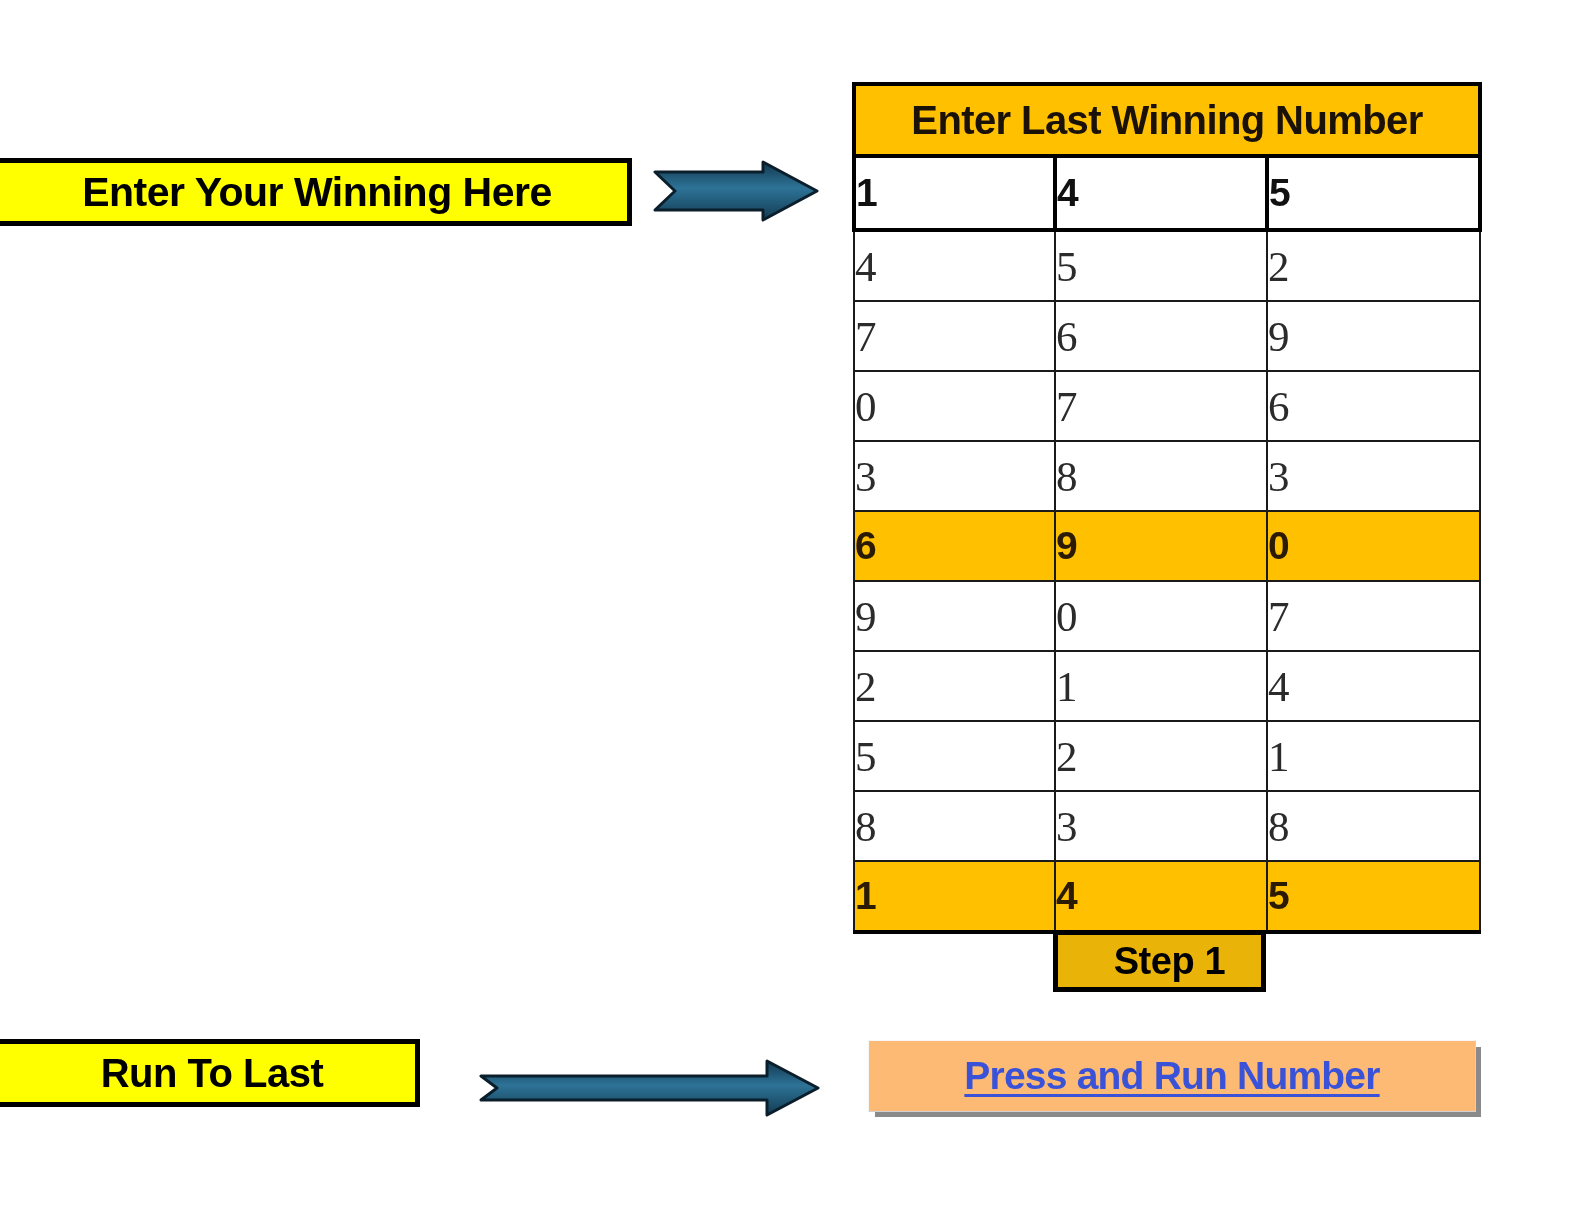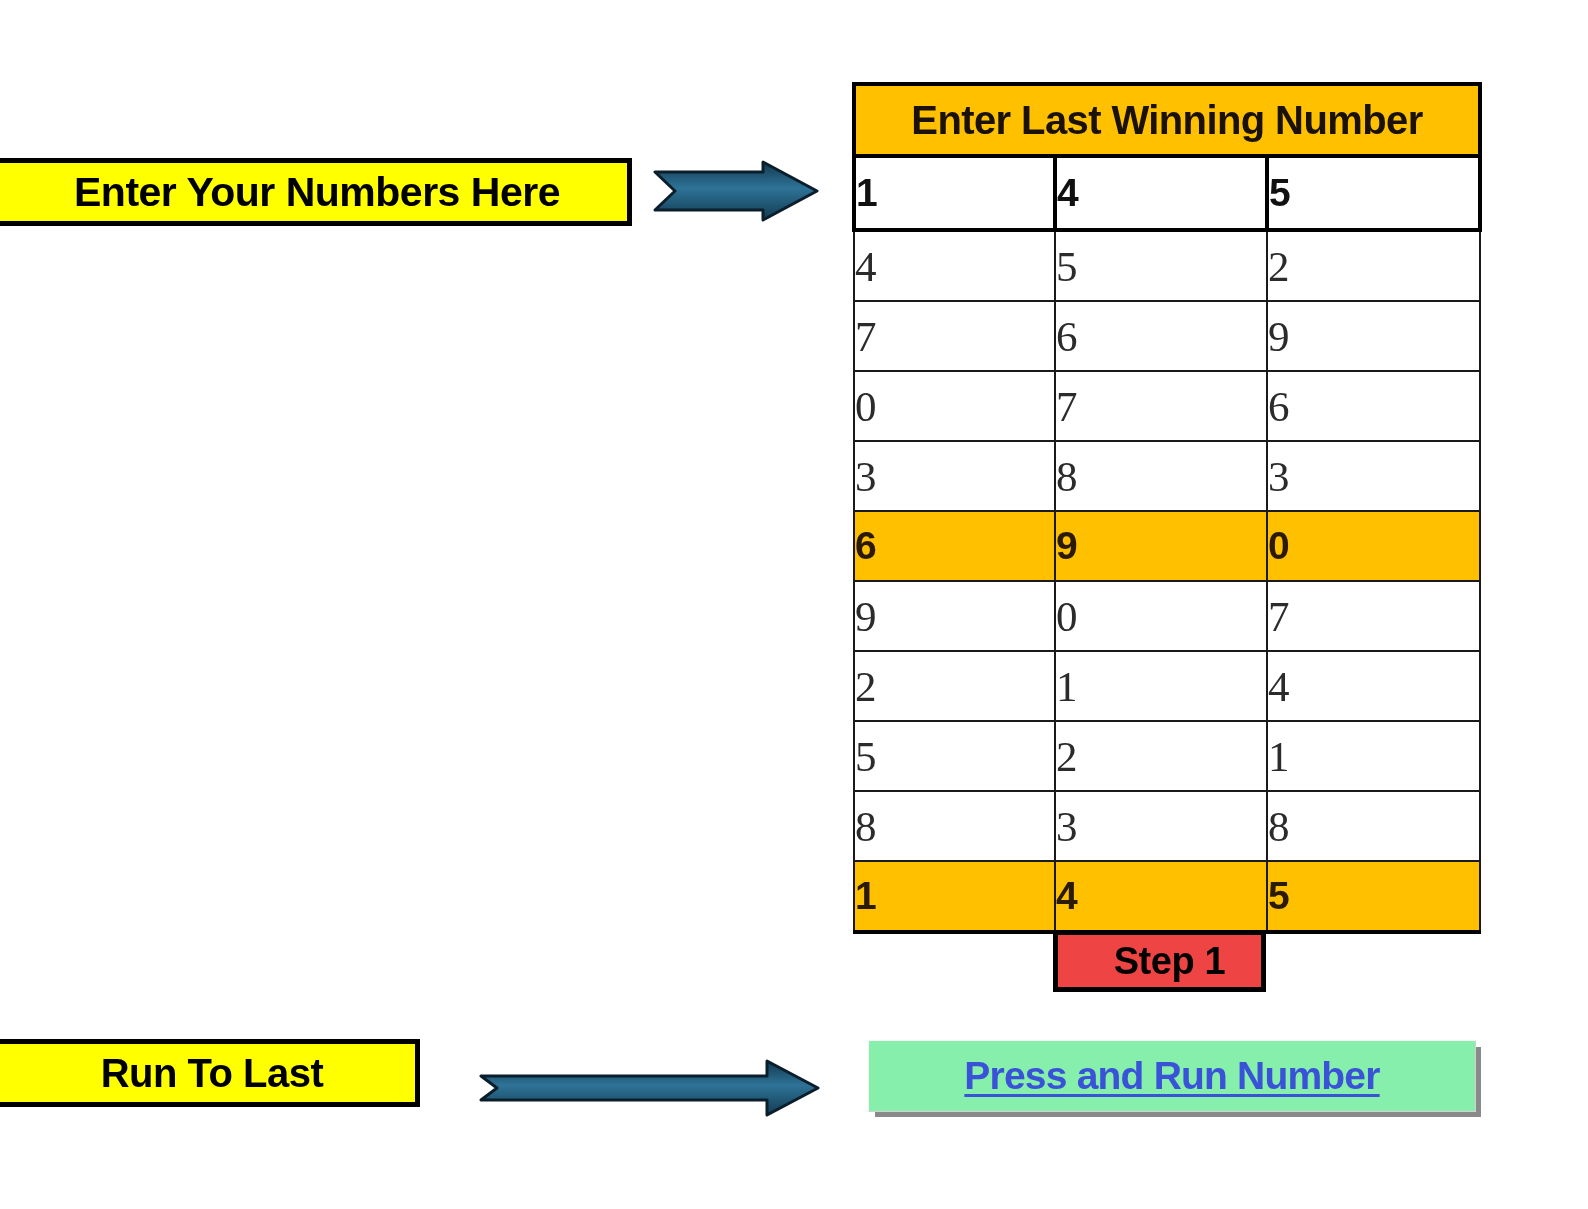--- a/index.html
+++ b/index.html
@@ -138,42 +138,42 @@
   }
 
   
   #step-label {
     position: absolute;
     left: 1053px;
     top: 930px;
     width: 213px;
     height: 62px;
     box-sizing: border-box;
-    background: #ef4444;
+    background: #eab308;
     border: 5px solid #000000;
     display: flex;
     align-items: center;
     justify-content: center;
     font-family: "Liberation Sans", sans-serif;
     font-weight: bold;
     font-size: 38px;
     color: #000000;
     letter-spacing: -0.4px;
     padding-left: 20px;
   }
 
   
   #run-button {
     position: absolute;
     left: 868px;
     top: 1040px;
     width: 608px;
     height: 72px;
     box-sizing: border-box;
-    background: #86efac;
+    background: #fdba74;
     border-top: 1px solid #f7f7f7;
     border-left: 1px solid #f7f7f7;
     border-right: 1px solid #d2d2d2;
     border-bottom: 1px solid #d2d2d2;
     box-shadow: 6px 6px 0 -1px #8a8a8a;
     display: flex;
     align-items: center;
     justify-content: center;
     cursor: pointer;
   }
@@ -184,21 +184,21 @@
     color: #3952D8;
     text-decoration: underline;
     text-underline-offset: 5px;
     letter-spacing: -0.8px;
   }
 </style>
 </head>
 <body>
 
 <div id="label-enter-numbers" class="yellow-label">
-  <span>Enter Your Numbers Here</span>
+  <span>Enter Your Winning Here</span>
 </div>
 
 <svg id="arrow-top" class="arrow" viewBox="0 0 170 62">
   <defs>
     <linearGradient id="arrowGradTop" x1="0" y1="0" x2="0" y2="1">
       <stop offset="0%" stop-color="#12384F"></stop>
       <stop offset="45%" stop-color="#2E7397"></stop>
       <stop offset="100%" stop-color="#123B52"></stop>
     </linearGradient>
   </defs>

